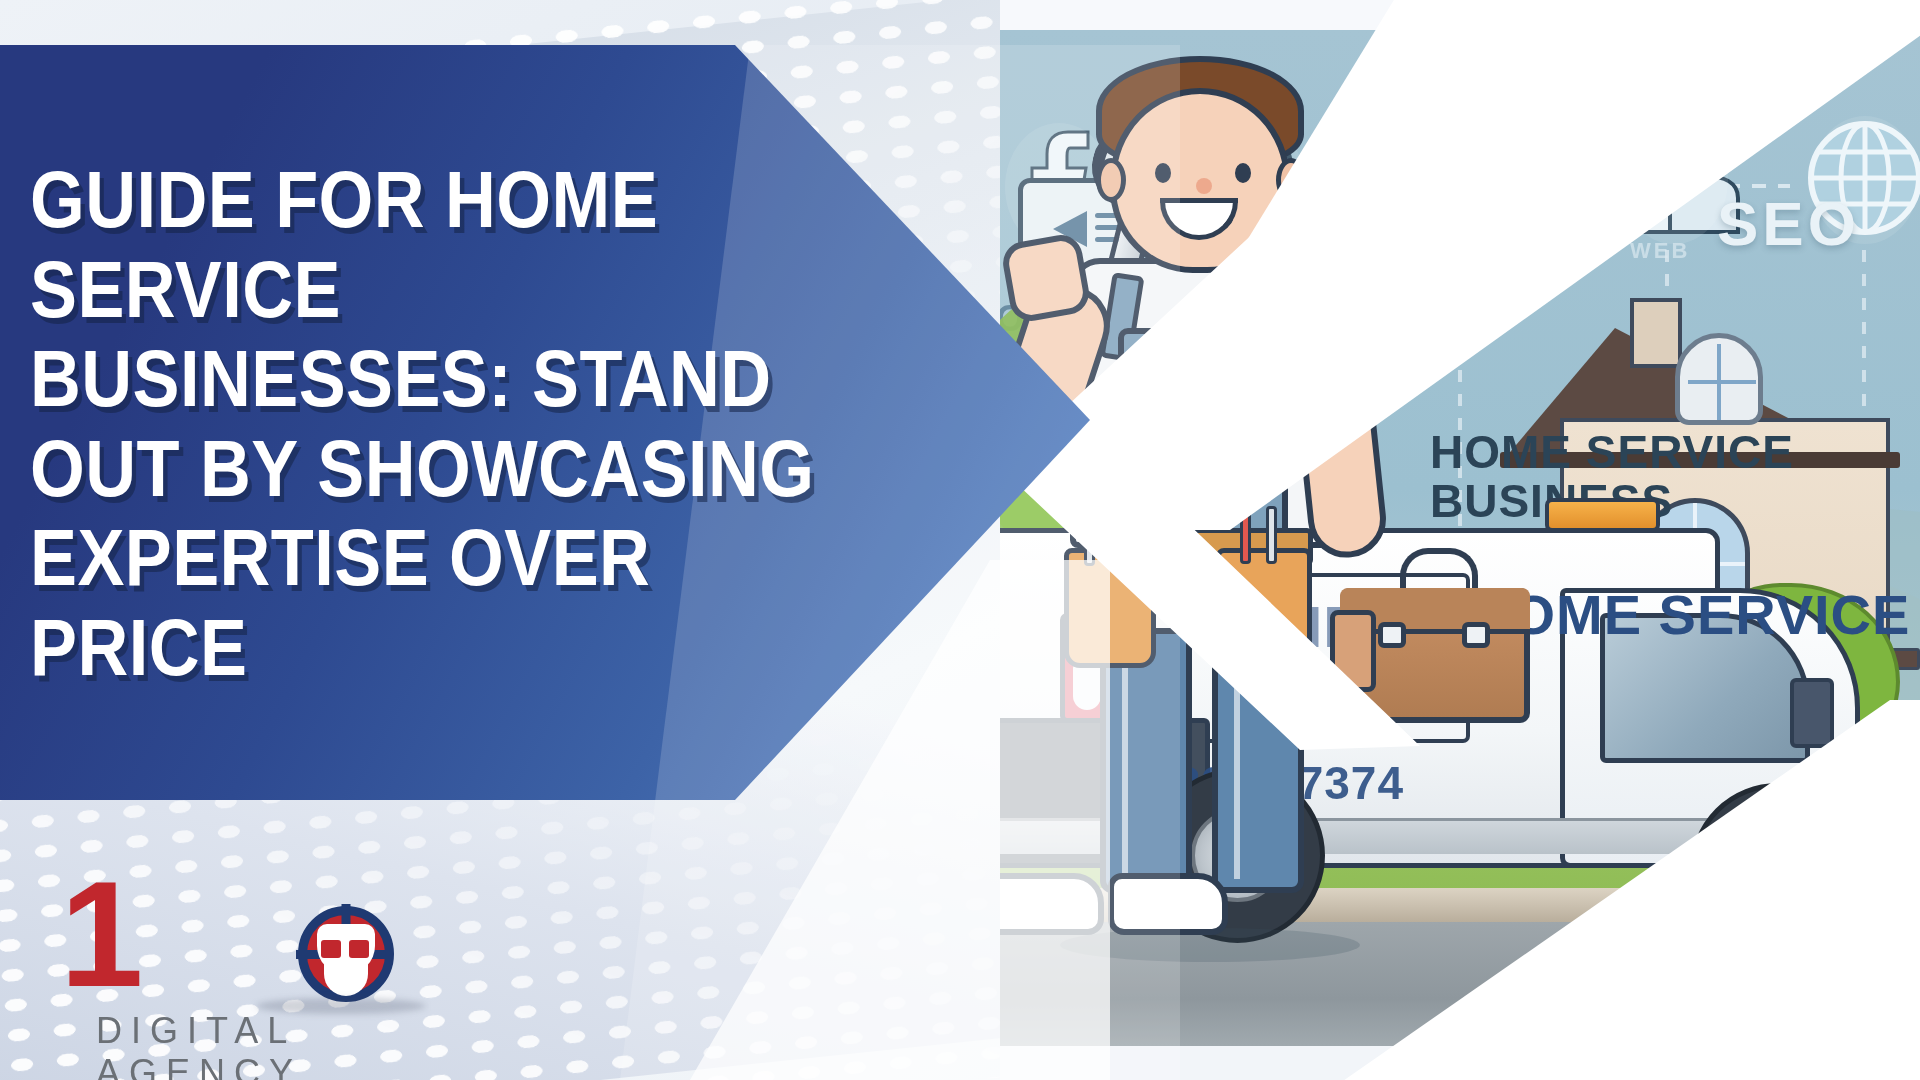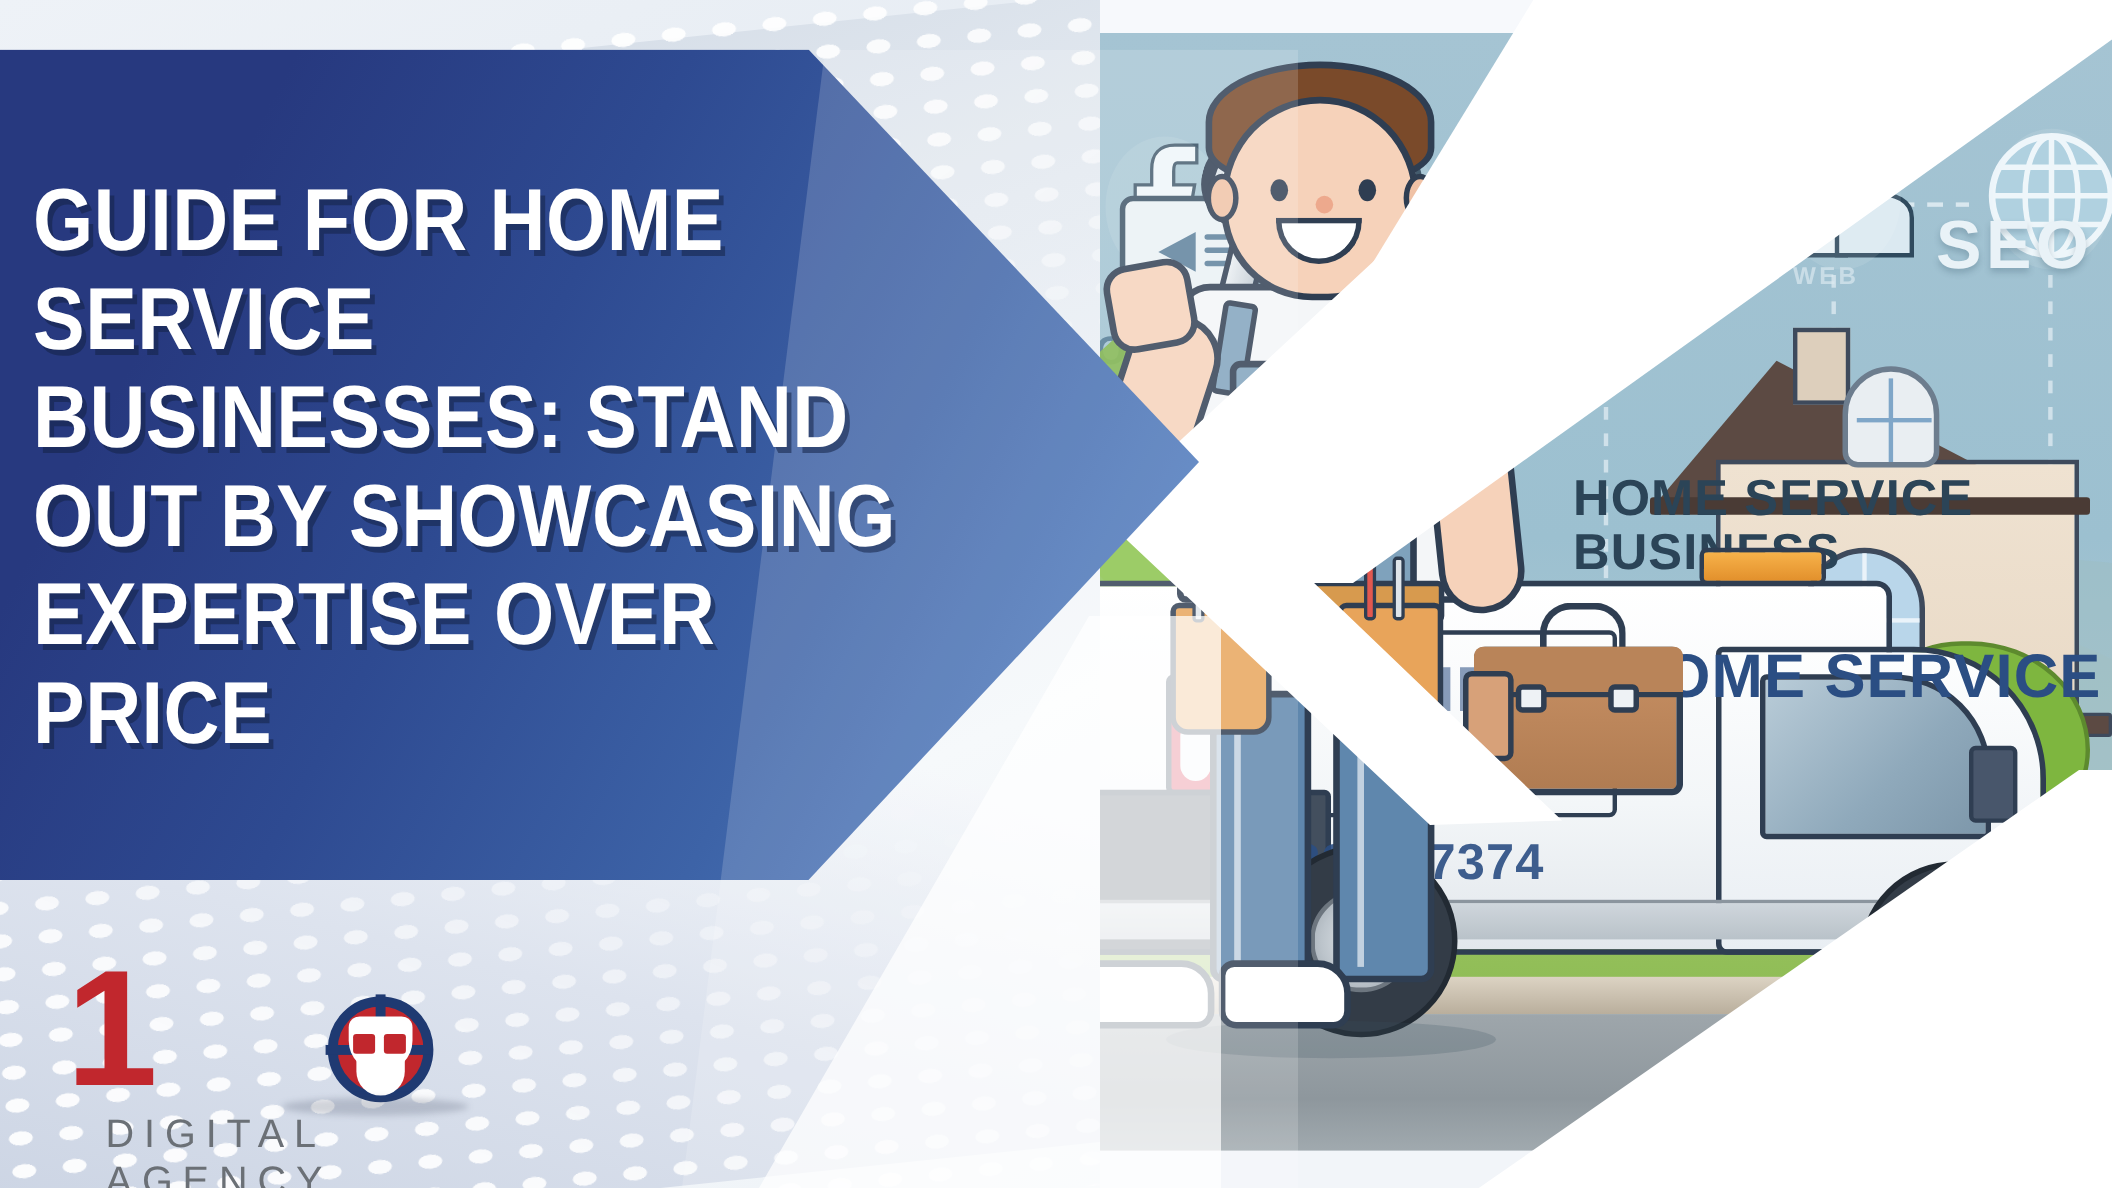--- a/index.html
+++ b/index.html
@@ -246,21 +246,21 @@
   .ico .glow { position:absolute; left:50%; top:50%; transform:translate(-50%,-50%);
     width:108px; height:128px; border-radius:50%; background:rgba(255,255,255,.10); }
   .dash-line { position:absolute; top:116px; height:4px;
     background-image:linear-gradient(90deg,#e3eef4 0 14px, rgba(0,0,0,0) 14px 26px);
     background-size:26px 4px; opacity:.85; }
   .drop-line { position:absolute; width:4px; height:300px;
     background-image:linear-gradient(180deg,#dce9f0 0 12px, rgba(0,0,0,0) 12px 24px);
     background-size:4px 24px; opacity:.8; }
   .ico-label { position:absolute; color:#d7e6ee; font-size:22px; letter-spacing:3px;
     font-weight:bold; opacity:.75; white-space:nowrap; }
-  #seo-word { position:absolute; left:760px; top:160px; color:#e9f2f7;
+  #seo-word { position:absolute; left:717px; top:160px; color:#e9f2f7;
     font-size:62px; font-weight:bold; letter-spacing:4px;
     text-shadow:0 3px 6px rgba(40,70,90,.25);text-align:right; }
 
   
   .sm-card { position:absolute; left:18px; top:150px; width:120px; height:92px;
     background:#eaf1f5; border:5px solid #3e5468; border-radius:12px; }
   .megaphone { position:absolute; left:30px; top:28px; width:0; height:0;
     border-top:18px solid transparent; border-bottom:18px solid transparent;
     border-right:34px solid #5b7f9b; }
   .mega-lines { position:absolute; left:72px; top:30px; }

